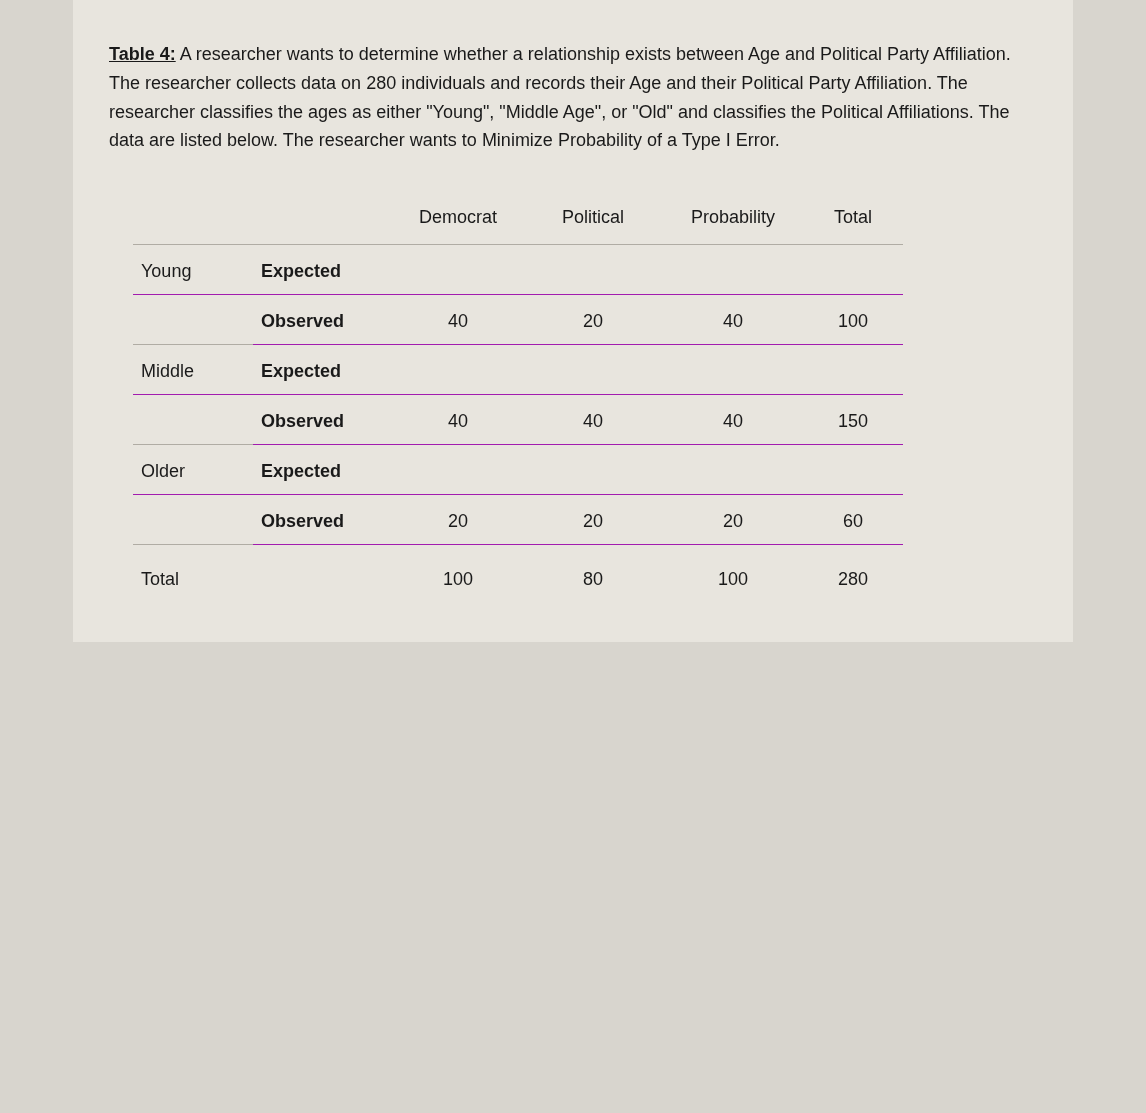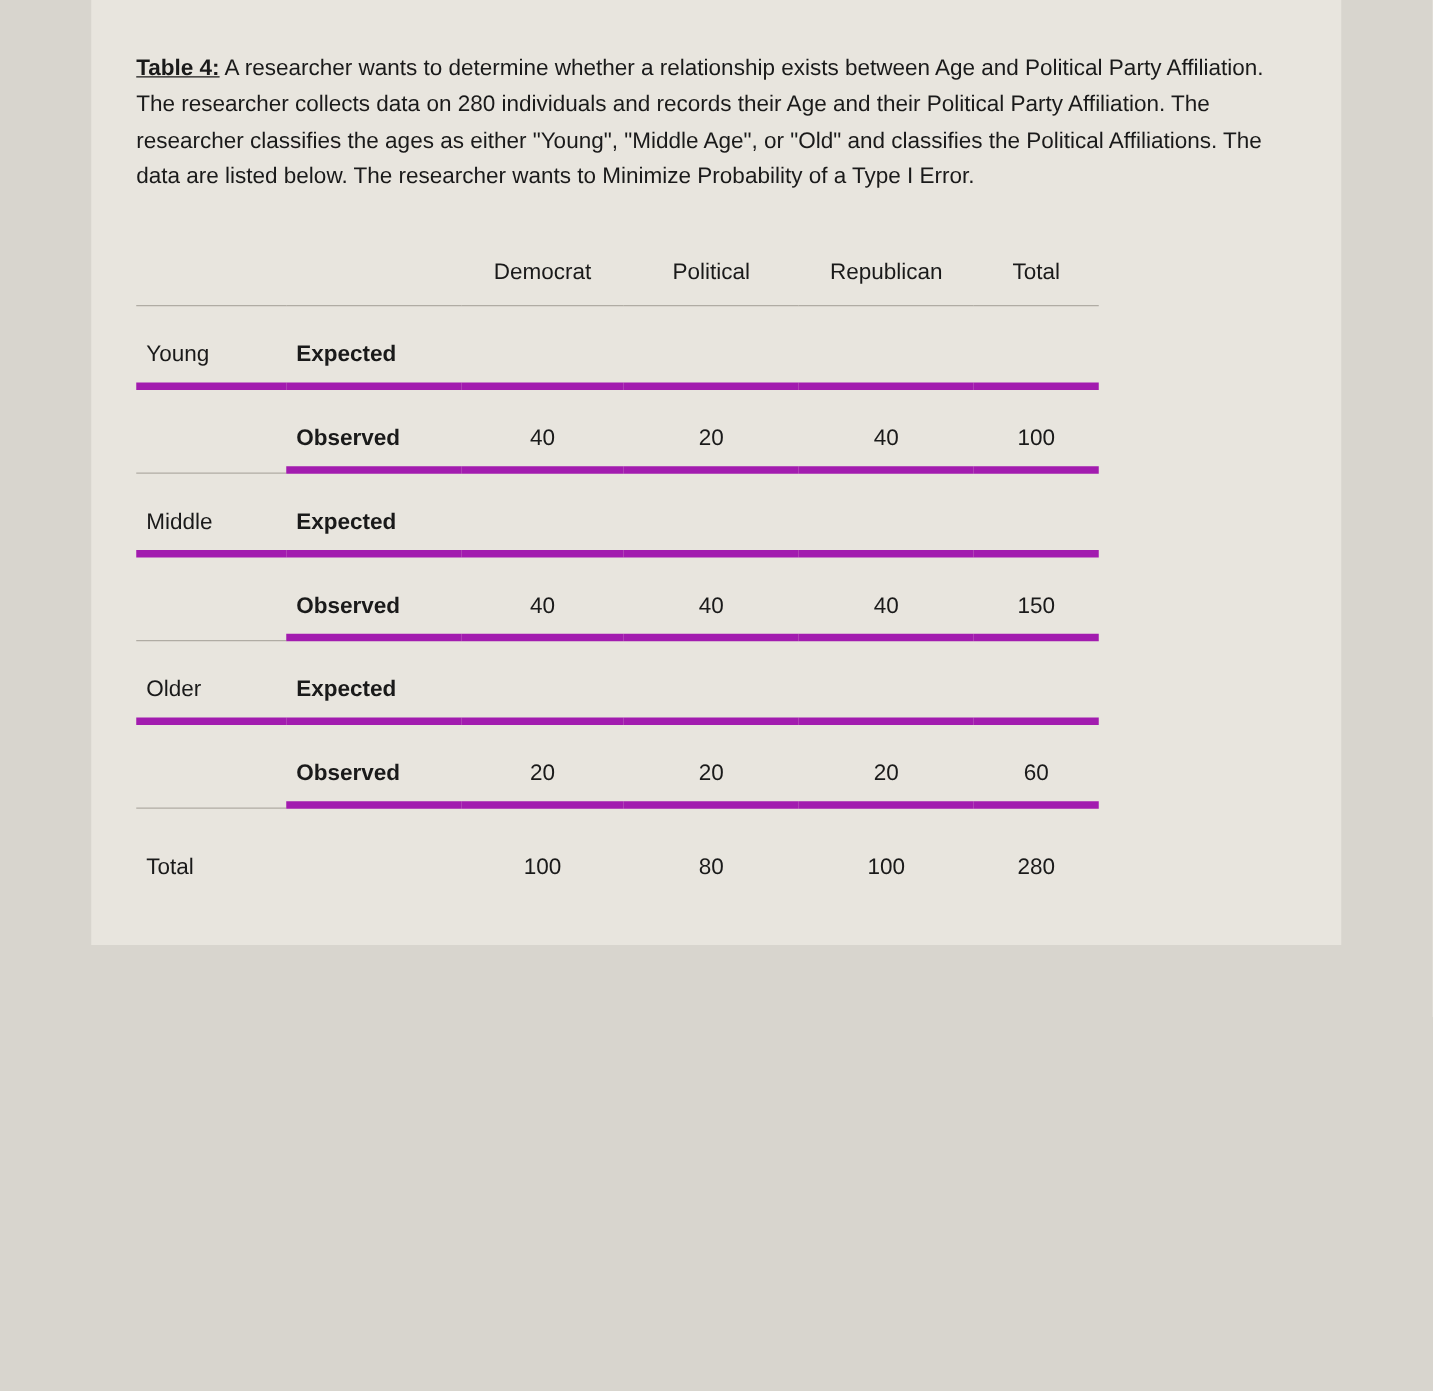--- a/index.html
+++ b/index.html
@@ -37,30 +37,31 @@
       font-weight: bold;
     }
 
     .data-table-section {
       margin-top: 20px;
     }
 
     .table-grid {
       display: grid;
       grid-template-columns: 120px 140px 130px 140px 140px 100px;
-      row-gap: 16px;
+      row-gap: 4px;
+      margin-left: 24px;
     }
 
     .cell {
       padding: 12px 8px;
       display: flex;
       align-items: center;
       justify-content: flex-start;
       font-size: 18px;
-      border-bottom: 6px solid #a21caf;
+      border-bottom: 1px solid #a21caf;
     }
 
     .cell.header {
       font-weight: normal;
       border-bottom: 1px solid #b0aca4;
       padding-bottom: 16px;
     }
 
     .cell.empty {
       border-bottom: 1px solid #b0aca4;
@@ -86,21 +87,21 @@
     <span class="underline-bold">Table 4:</span><span> A researcher wants to determine whether a relationship exists between Age and Political Party Affiliation. The researcher collects data on 280 individuals and records their Age and their Political Party Affiliation. The researcher classifies the ages as either "Young", "Middle Age", or "Old" and classifies the Political Affiliations. The data are listed below. The researcher wants to Minimize Probability of a Type I Error.</span>
   </div>
 
   <div class="data-table-section">
     <div class="table-grid">
 
       <div class="cell header empty"></div>
       <div class="cell header empty"></div>
       <div class="cell header number">Democrat</div>
       <div class="cell header number">Political</div>
-      <div class="cell header number">Republican</div>
+      <div class="cell header number">Probability</div>
       <div class="cell header number">Total</div>
 
       <div class="cell row-label">Young</div>
       <div class="cell bold-label">Expected</div>
       <div class="cell number"></div>
       <div class="cell number"></div>
       <div class="cell number"></div>
       <div class="cell number"></div>
 
       <div class="cell empty"></div>

